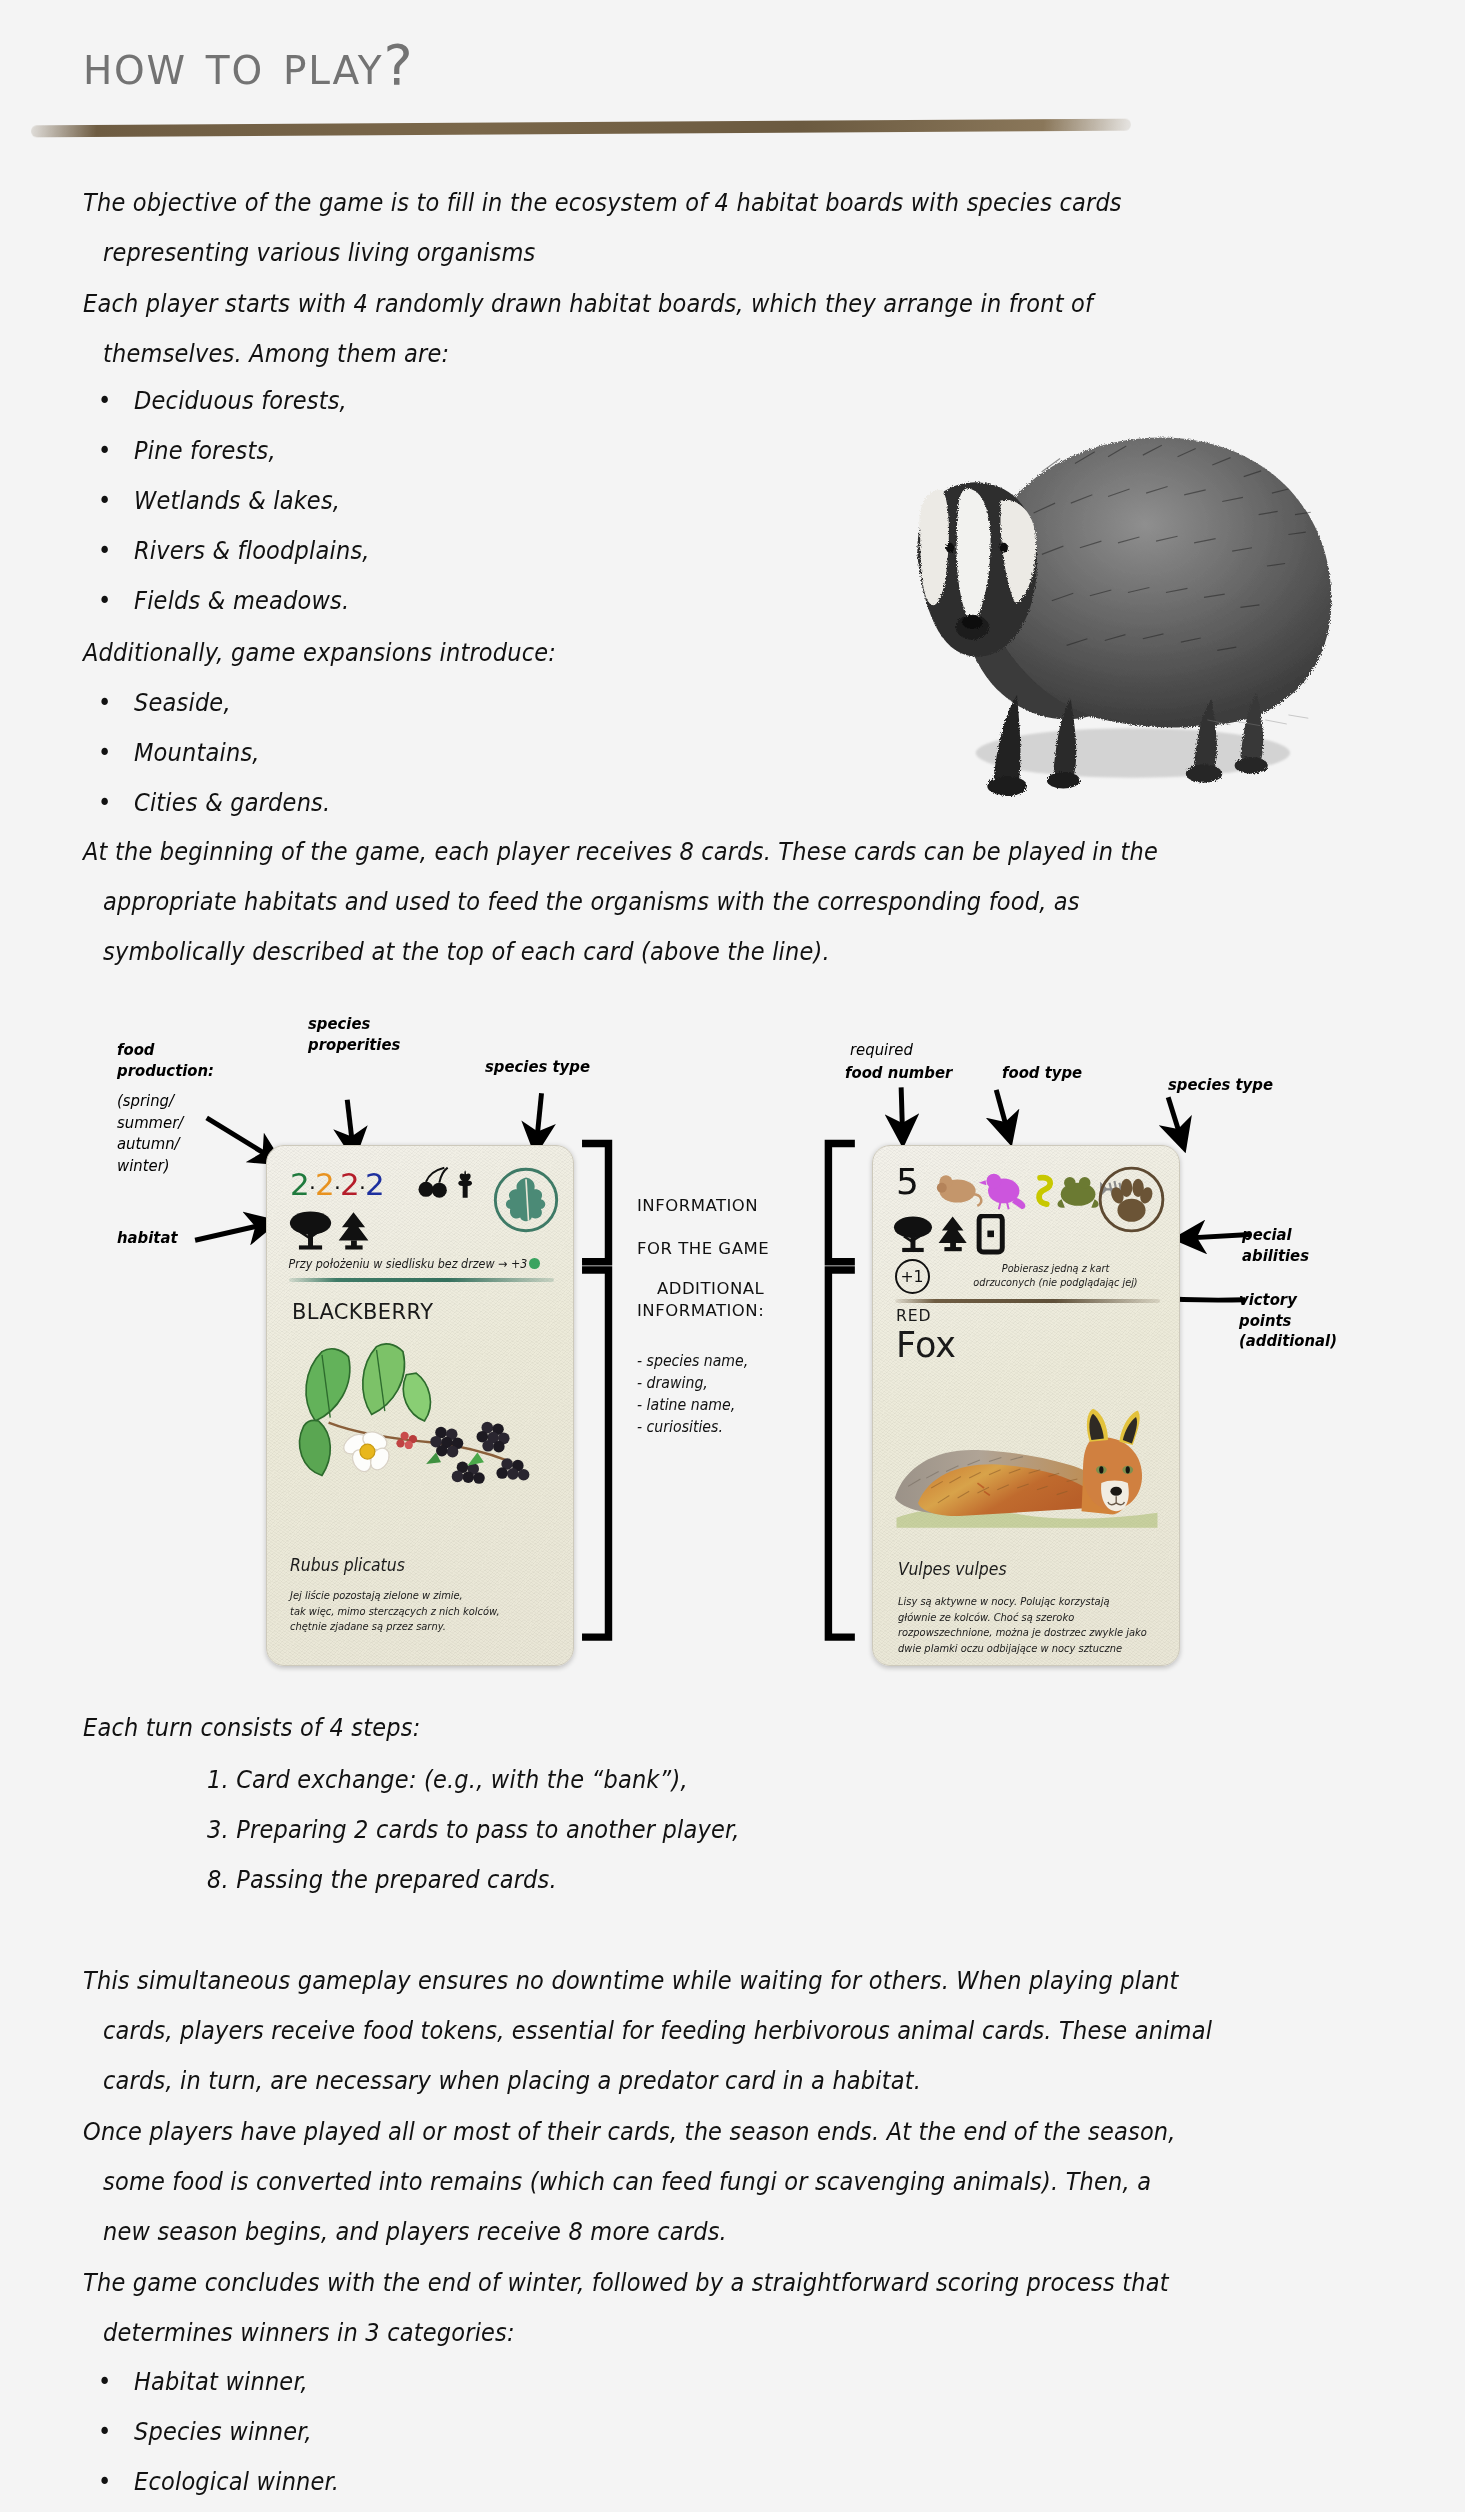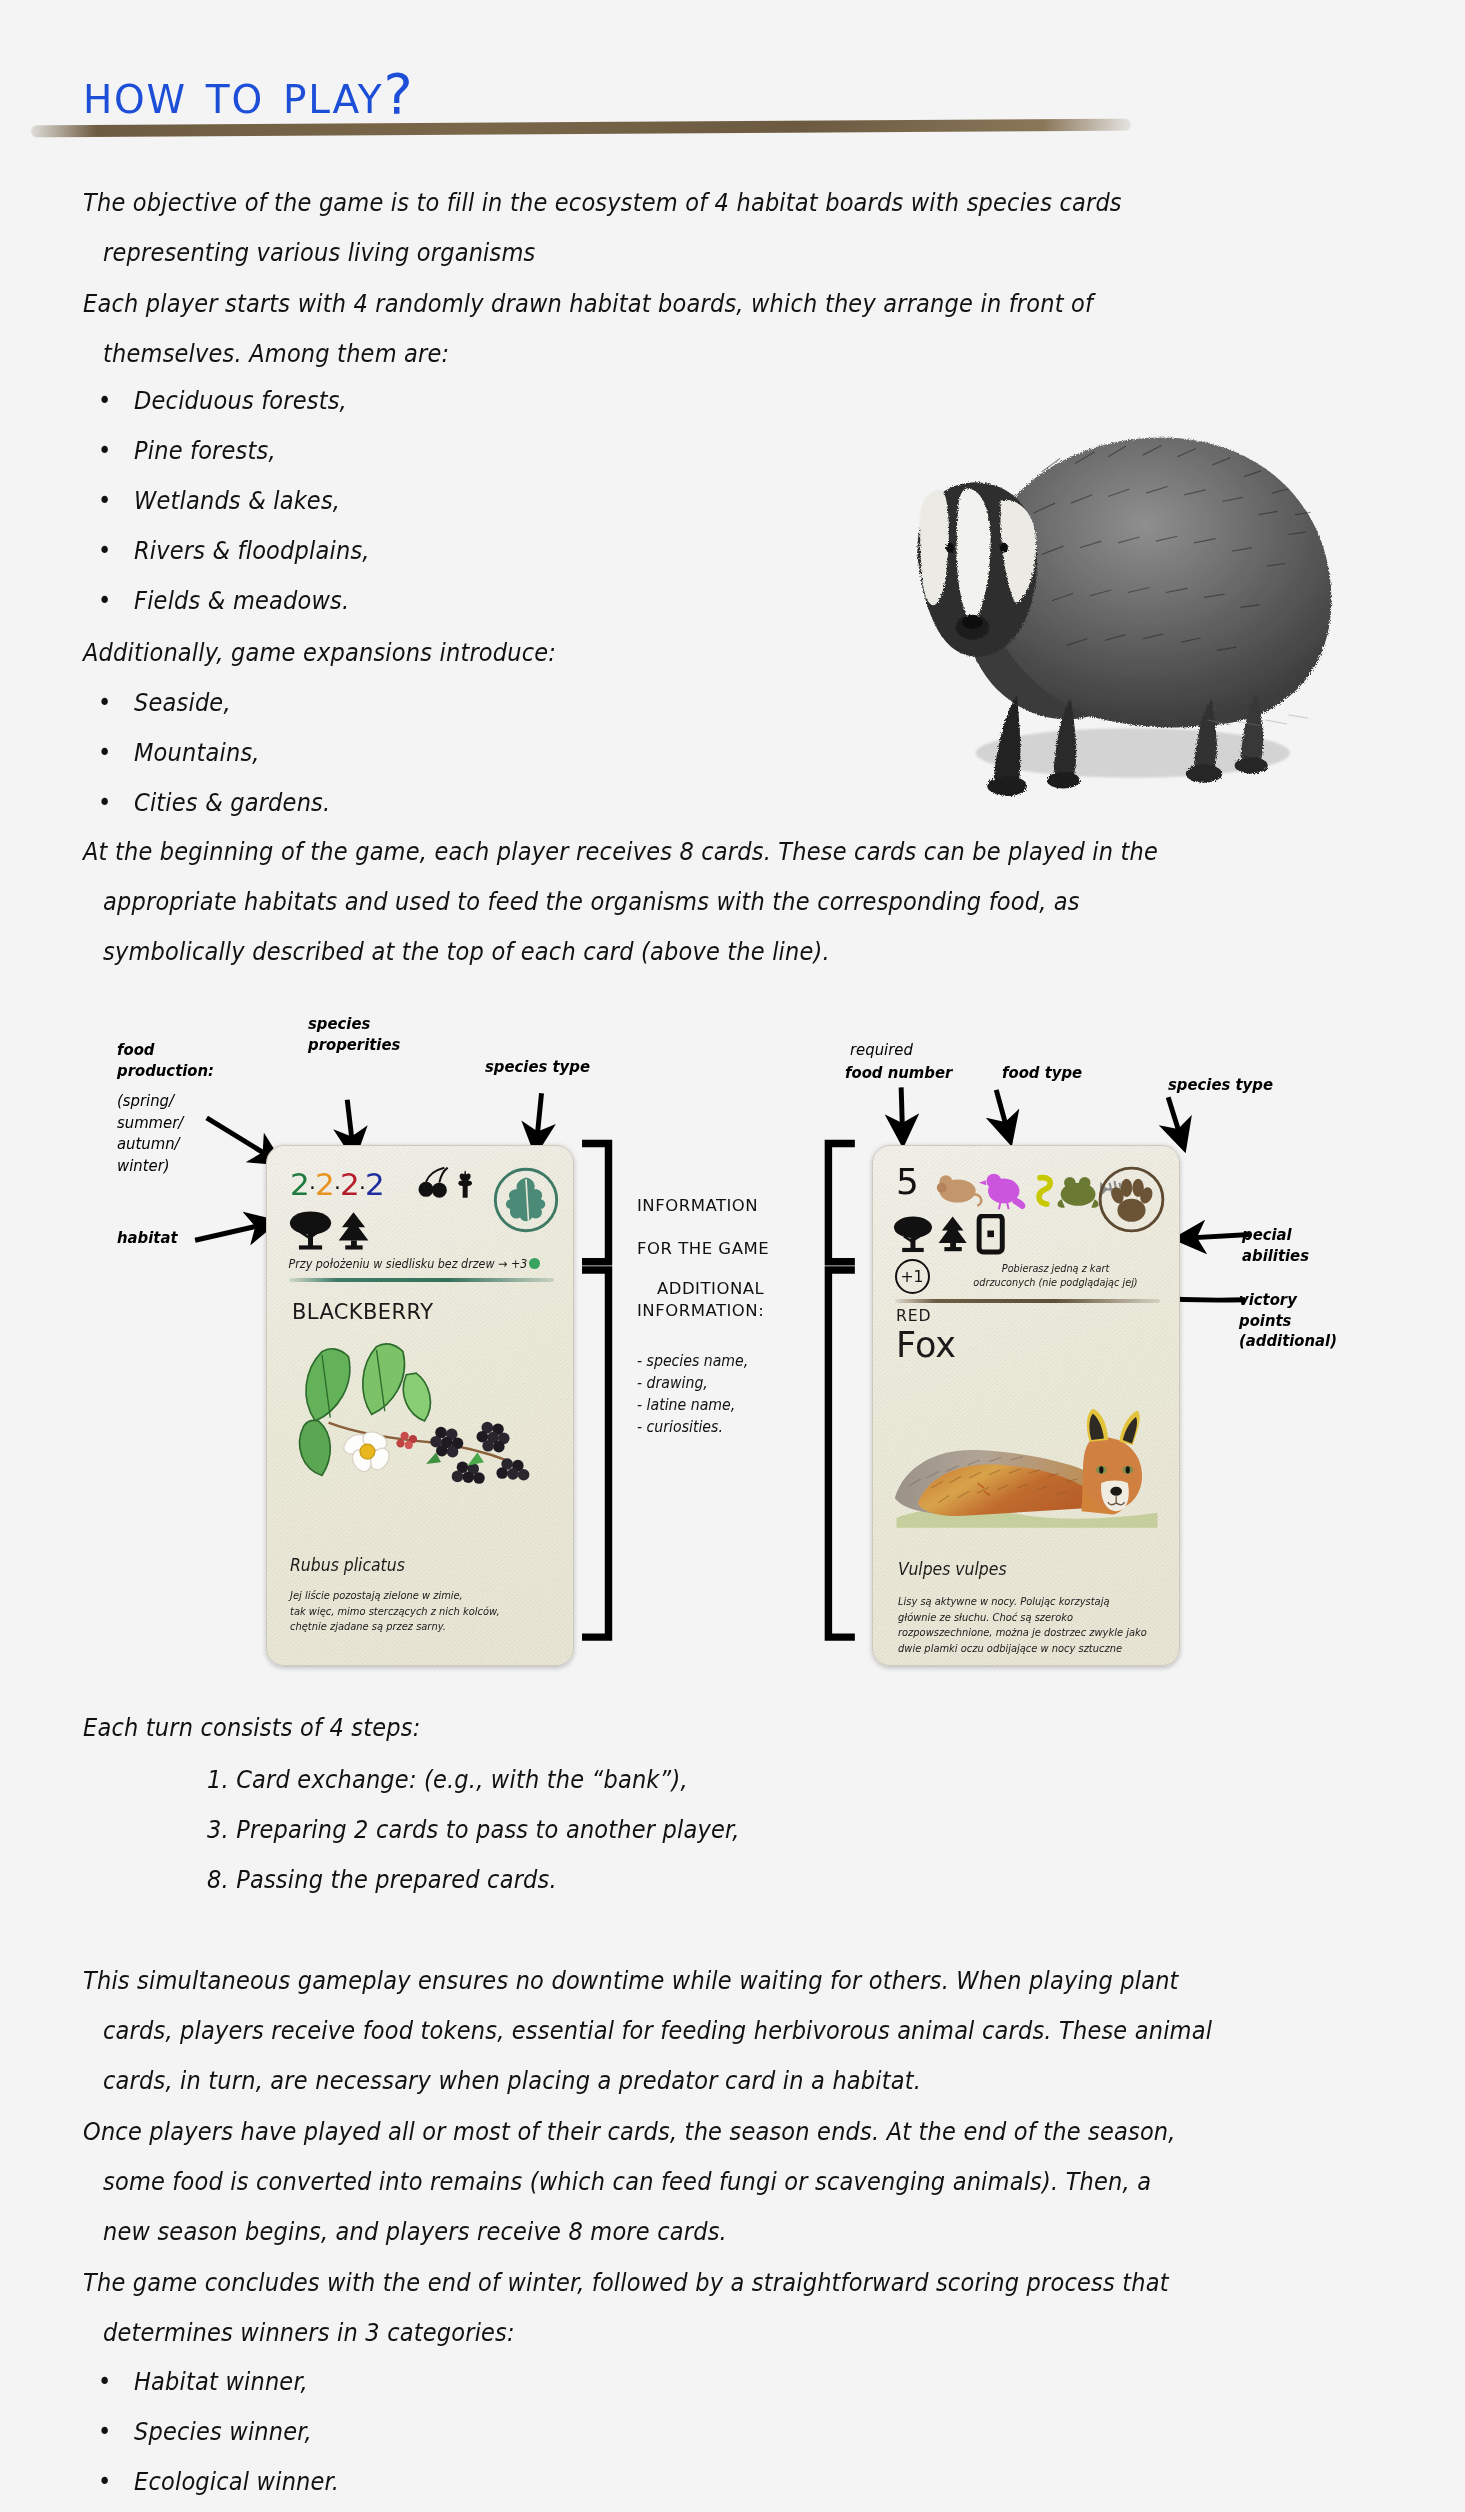--- a/index.html
+++ b/index.html
@@ -15,24 +15,23 @@
 
   
   #page-title {
     position: absolute;
     left: 83px;
     top: 33px;
     font-family: "DejaVu Sans", sans-serif;
     font-weight: 400;
     font-size: 55px;
     letter-spacing: 1.7px;
-    color: #1d4ed8;
+    color: #737373;
     font-variant: small-caps;
     text-transform: lowercase;
-    margin-top: 29px;
   }
   #title-rule {
     position: absolute;
     left: 31px;
     top: 122px;
     width: 1100px;
     height: 11.6px;
     background: linear-gradient(95deg, rgba(110,92,66,0.15) 0%, #6e5c42 6%, #7a674a 40%, #6b5a40 70%, #8a775a 92%, rgba(110,92,66,0.1) 100%);
     border-radius: 7.4px;
     transform: rotate(-0.35deg);
@@ -592,21 +591,21 @@
     </g>
     <g stroke="#a8320f" stroke-width="2" opacity="0.5" fill="none">
         <path d="M118 172 l8 6 M126 182 l7 5"></path>
       </g>
   </svg>
 
   <div class="card-latin" style="position:absolute; left:25px; top:413px;">Vulpes vulpes</div>
 
   <div class="card-curio" style="position:absolute; left:25px; top:448px; width:273px;">
     <div>Lisy są aktywne w nocy. Polując korzystają</div>
-    <div>głównie ze słuchu. Choć są szeroko</div>
+    <div>głównie ze kolców. Choć są szeroko</div>
     <div>rozpowszechnione, można je dostrzec zwykle jako</div>
     <div>dwie plamki oczu odbijające w nocy sztuczne</div>
   </div>
 </div>
 
 <div class="para body-text" style="left:83px; top:1703px; width:744px;">Each turn consists of 4 steps:</div>
 
 <ol class="steps body-text" style="position:absolute; left:207px; top:1755px; width:992px;">
   <li>1. Card exchange: (e.g., with the “bank”),</li>
   <li>3. Preparing 2 cards to pass to another player,</li>

